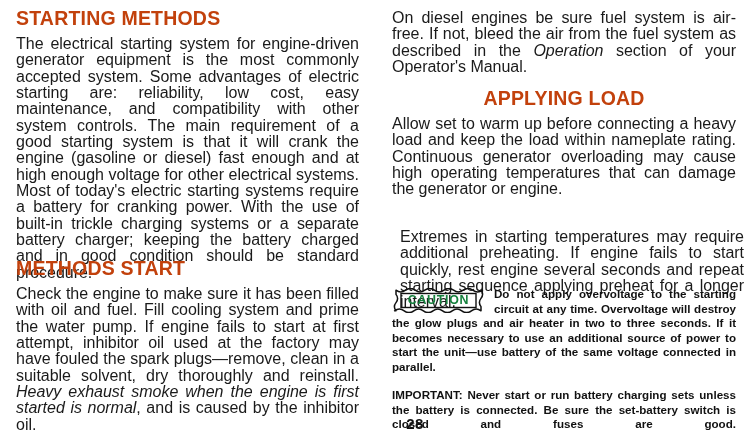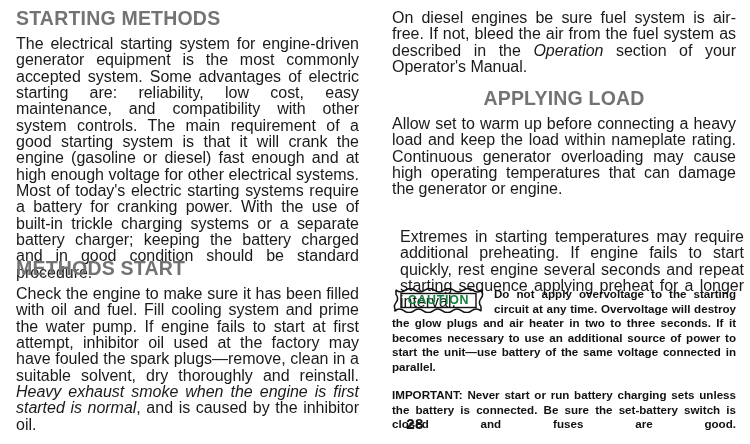--- a/index.html
+++ b/index.html
@@ -33,21 +33,21 @@
   .col-left  { left: 16px;  width: 343px; }
   .col-right { left: 392px; width: 344px; }
 
   h1.section-head {
     font-size: 19.5px;
     font-weight: bold;
     letter-spacing: 0.2px;
     margin: 0;
     padding: 0;
     line-height: 1.05;
-    color: #737373;
+    color: #c2410c;
   }
 
   p.body-par {
     font-size: 16px;
     line-height: 16.35px;
     text-align: justify;
     text-justify: inter-word;
     margin: 0;
     padding: 0;
     color: #1a1a1a;

